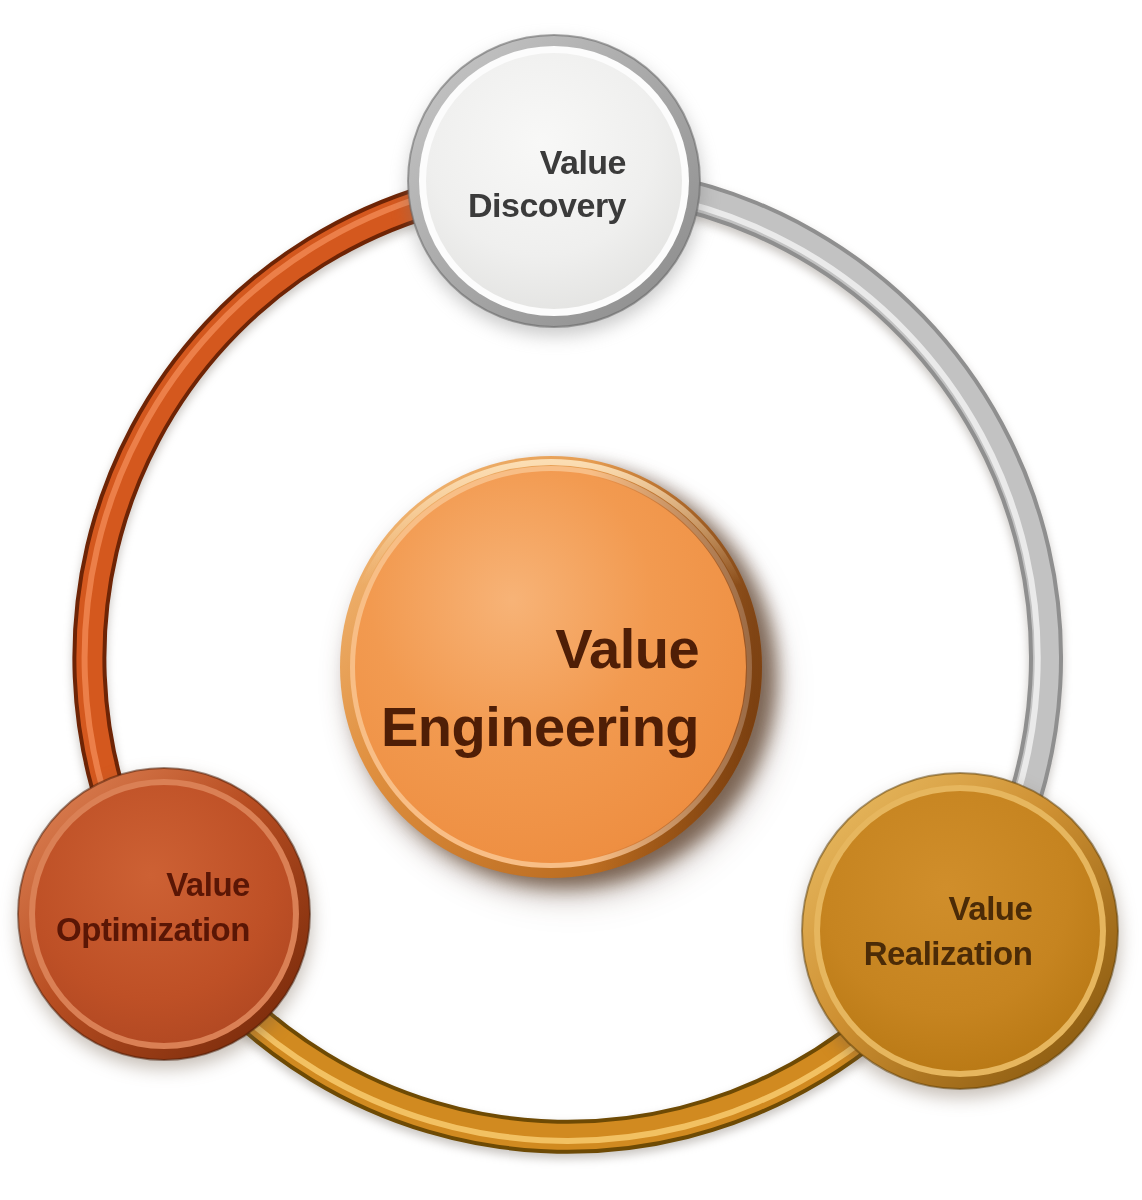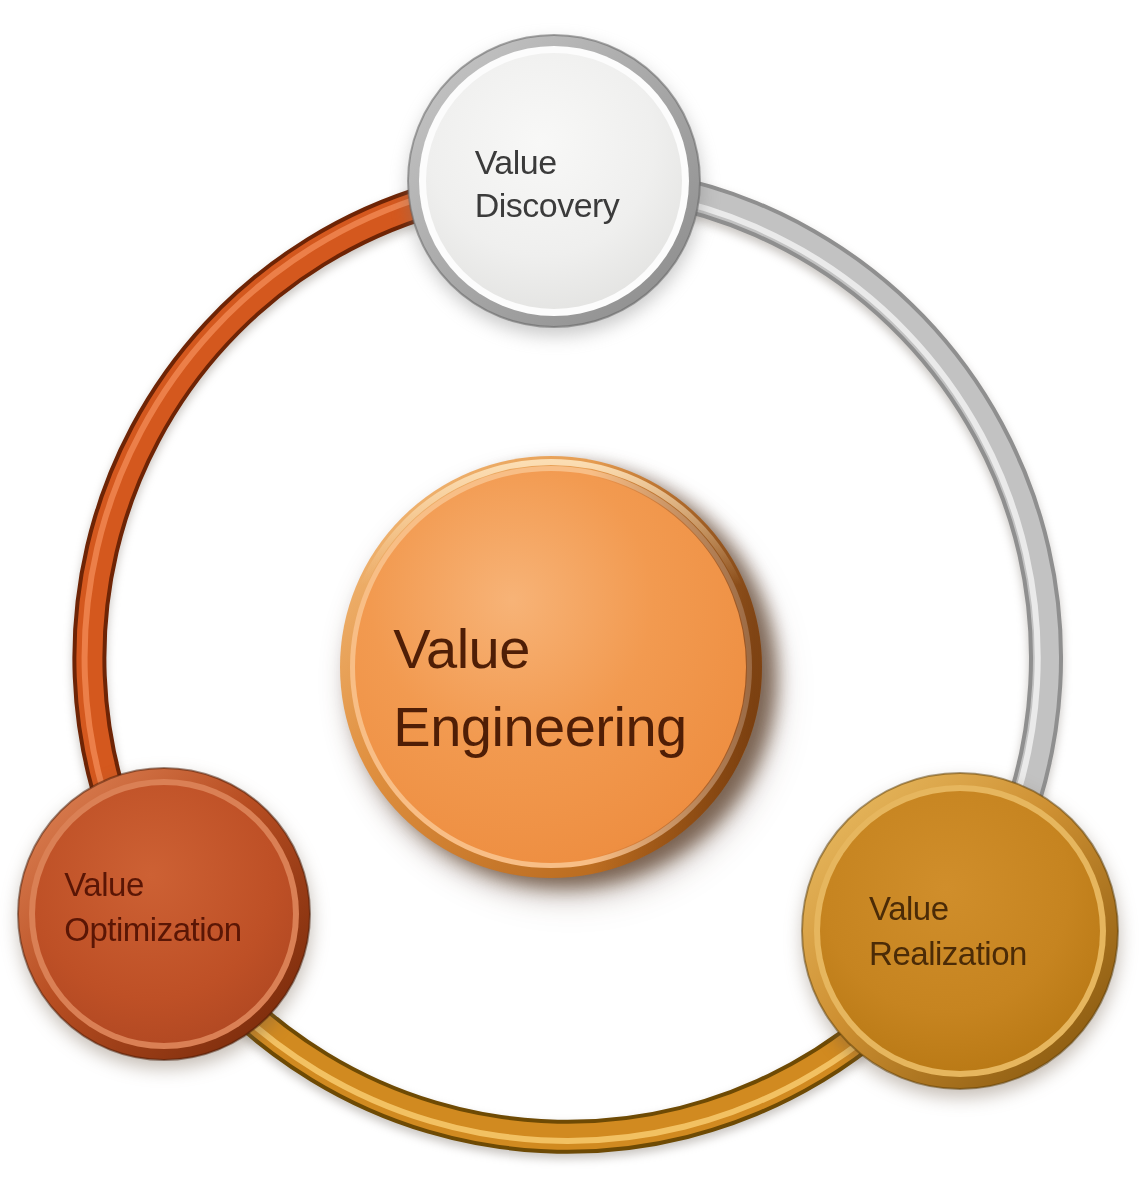--- a/index.html
+++ b/index.html
@@ -32,22 +32,22 @@
   
   .node-soft   { filter: drop-shadow(1px 8px 9px rgba(110,90,70,0.40)); }
   .node-silver { filter: drop-shadow(1px 8px 9px rgba(120,120,120,0.40)); }
   .node-center { filter: drop-shadow(15px 9px 9px rgba(60,25,0,0.55))
                          drop-shadow(5px 14px 12px rgba(60,25,0,0.30)); }
 
   
   .label {
     position: absolute;
     transform: translate(-50%, -50%);
-    text-align: left;
-    font-weight: normal;
+    text-align: right;
+    font-weight: bold;
     white-space: pre-line;
     letter-spacing: -0.5px;
     pointer-events: none;
   }
   .label-discovery    { left: 547px; top: 184px; font-size: 34px; line-height: 1.26; color: #3B3B3B; }
   .label-engineering  { left: 540px; top: 688px; font-size: 56px; line-height: 1.40; color: #4F1E06; }
   .label-optimization { left: 153px; top: 908px; font-size: 33px; line-height: 1.36; color: #5A1605; }
   .label-realization  { left: 948px; top: 932px; font-size: 33px; line-height: 1.36; color: #4B2B07; }
 </style>
 </head>

